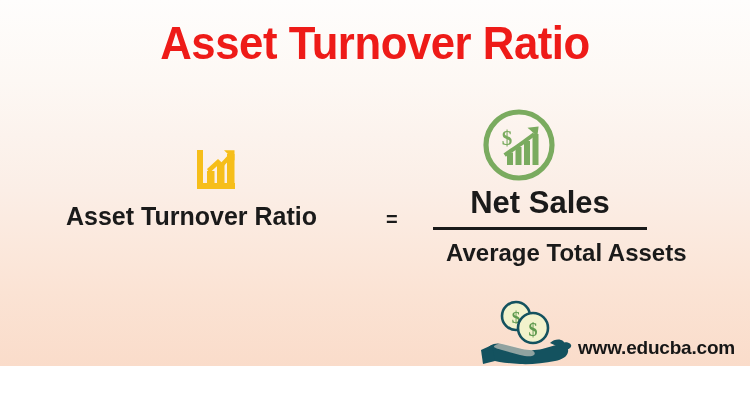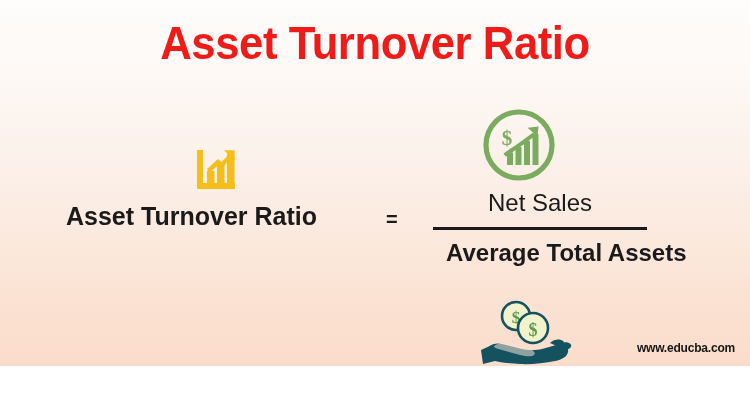--- a/index.html
+++ b/index.html
@@ -80,22 +80,22 @@
   
   #fraction {
     position: absolute;
     left: 415px;
     top: 186px;
     width: 250px;
     text-align: center;
   }
   #numerator {
     color: #1a1a1a;
-    font-weight: normal;
-    font-size: 24px;
+    font-weight: bold;
+    font-size: 31px;
     line-height: 33px;
     white-space: nowrap;
   }
   #fraction-bar {
     height: 3px;
     background: #1a1a1a;
     margin: 8px auto 6px auto;
     width: 214px;
   }
   #denominator {
@@ -125,21 +125,21 @@
     height: 82px;
   }
 
   
   #footer-url {
     position: absolute;
     right: 15px;
     bottom: 9px;
     color: #161616;
     font-weight: bold;
-    font-size: 12px;
+    font-size: 19px;
     line-height: 18px;
     letter-spacing: -0.2px;
     white-space: nowrap;
   }
 </style>
 </head>
 <body>
 
 <div id="infographic">
 

